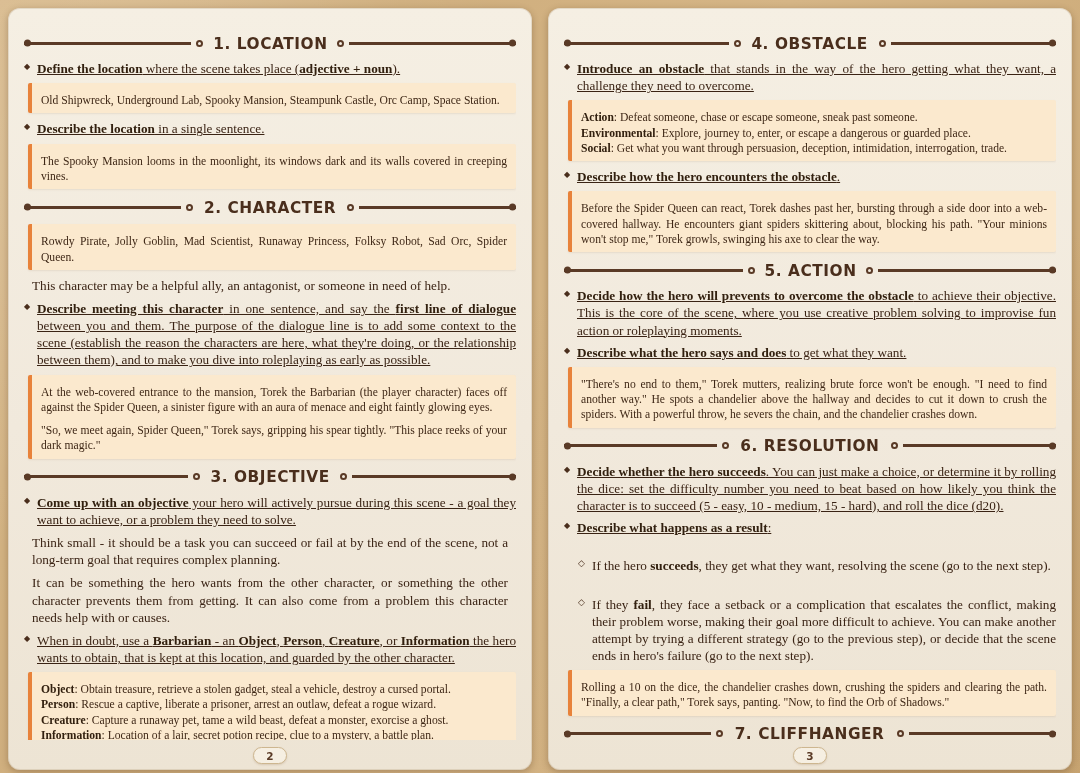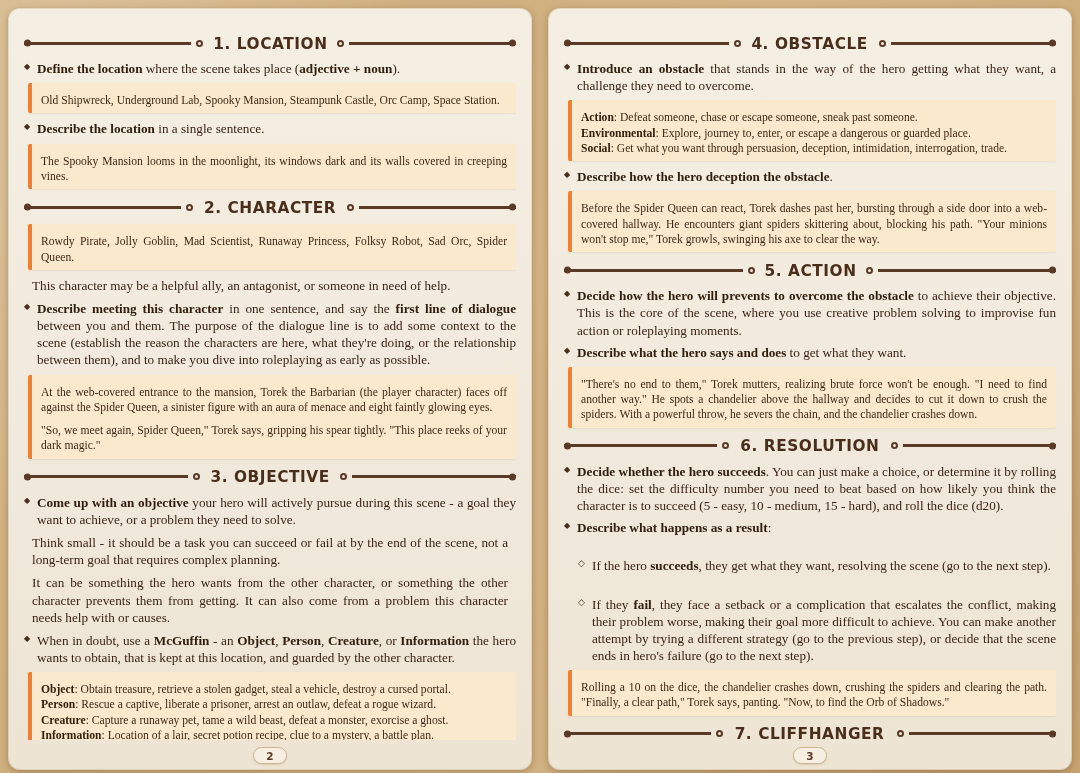--- a/index.html
+++ b/index.html
@@ -56,21 +56,21 @@
     color:#4a2e1c;
     text-transform:uppercase;
     white-space:nowrap;
     transform:scaleX(.93);
     transform-origin:center;
     padding:0 1px;
   }
 
   
   .blk { font-size:13.2px; line-height:1.30; text-align:justify; margin:5px 0; color:#3a2314; }
-  .bullet { position:relative; padding-left:13px; margin:5px 0; }
+  .bullet { position:relative; padding-left:13px; margin:5px 0;text-decoration:underline; }
   .bullet::before {
     content:"\25C6"; position:absolute; left:0; top:-1px;
     font-size:8px; color:#4a2e1c; line-height:1.9;
   }
   .subbullet { position:relative; padding-left:14px; margin:21px 0 5px 14px; }
   .subbullet::before {
     content:"\25C7"; position:absolute; left:0; top:-1px;
     font-size:9px; color:#4a2e1c; line-height:1.7;
   }
   .plain { margin:6px 8px; }
@@ -148,21 +148,21 @@
           <div class="sec-head">
             <span class="rule left"></span>
             <span class="ring"></span>
             <span class="sec-title">3. OBJECTIVE</span>
             <span class="ring"></span>
             <span class="rule right"></span>
           </div>
           <div class="blk bullet"><b>Come up with an objective</b> your hero will actively pursue during this scene - a goal they want to achieve, or a problem they need to solve.</div>
           <div class="blk plain">Think small - it should be a task you can succeed or fail at by the end of the scene, not a long-term goal that requires complex planning.</div>
           <div class="blk plain">It can be something the hero wants from the other character, or something the other character prevents them from getting. It can also come from a problem this character needs help with or causes.</div>
-          <div class="blk bullet">When in doubt, use a <b>McGuffin</b> - an <b>Object</b>, <b>Person</b>, <b>Creature</b>, or <b>Information</b> the hero wants to obtain, that is kept at this location, and guarded by the other character.</div>
+          <div class="blk bullet">When in doubt, use a <b>Barbarian</b> - an <b>Object</b>, <b>Person</b>, <b>Creature</b>, or <b>Information</b> the hero wants to obtain, that is kept at this location, and guarded by the other character.</div>
           <div class="ex">
             <p class="tight"><b>Object</b>: Obtain treasure, retrieve a stolen gadget, steal a vehicle, destroy a cursed portal.</p>
             <p class="tight"><b>Person</b>: Rescue a captive, liberate a prisoner, arrest an outlaw, defeat a rogue wizard.</p>
             <p class="tight"><b>Creature</b>: Capture a runaway pet, tame a wild beast, defeat a monster, exorcise a ghost.</p>
             <p class="tight"><b>Information</b>: Location of a lair, secret potion recipe, clue to a mystery, a battle plan.</p>
           </div>
         </div>
       <div class="pagenum">2</div>
     </div>
   </div>
@@ -176,21 +176,21 @@
             <span class="sec-title">4. OBSTACLE</span>
             <span class="ring"></span>
             <span class="rule right"></span>
           </div>
           <div class="blk bullet"><b>Introduce an obstacle</b> that stands in the way of the hero getting what they want, a challenge they need to overcome.</div>
           <div class="ex">
             <p class="tight"><b>Action</b>: Defeat someone, chase or escape someone, sneak past someone.</p>
             <p class="tight"><b>Environmental</b>: Explore, journey to, enter, or escape a dangerous or guarded place.</p>
             <p class="tight"><b>Social</b>: Get what you want through persuasion, deception, intimidation, interrogation, trade.</p>
           </div>
-          <div class="blk bullet"><b>Describe how the hero deception the obstacle</b>.</div>
+          <div class="blk bullet"><b>Describe how the hero encounters the obstacle</b>.</div>
           <div class="ex">
             <p>Before the Spider Queen can react, Torek dashes past her, bursting through a side door into a web-covered hallway. He encounters giant spiders skittering about, blocking his path. "Your minions won't stop me," Torek growls, swinging his axe to clear the way.</p>
           </div>
           <div class="sec-head">
             <span class="rule left"></span>
             <span class="ring"></span>
             <span class="sec-title">5. ACTION</span>
             <span class="ring"></span>
             <span class="rule right"></span>
           </div>

